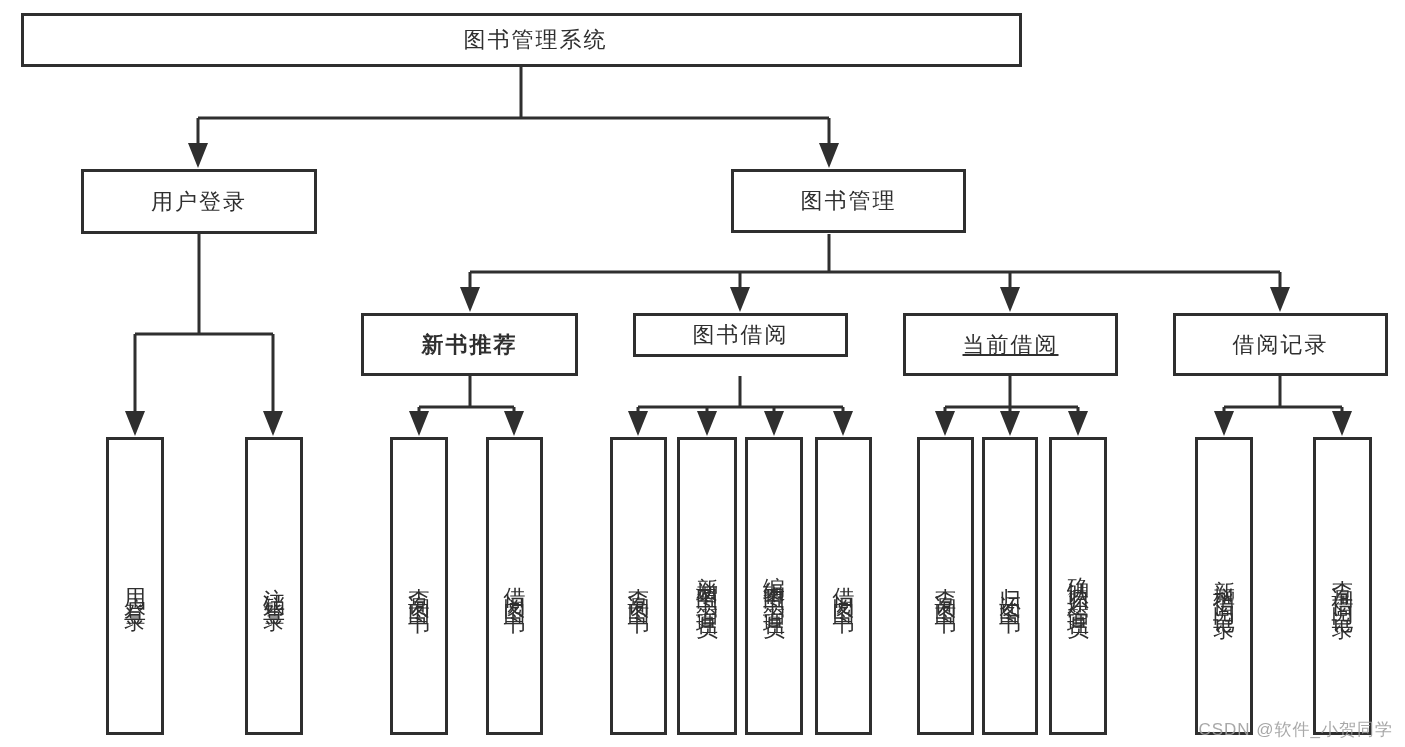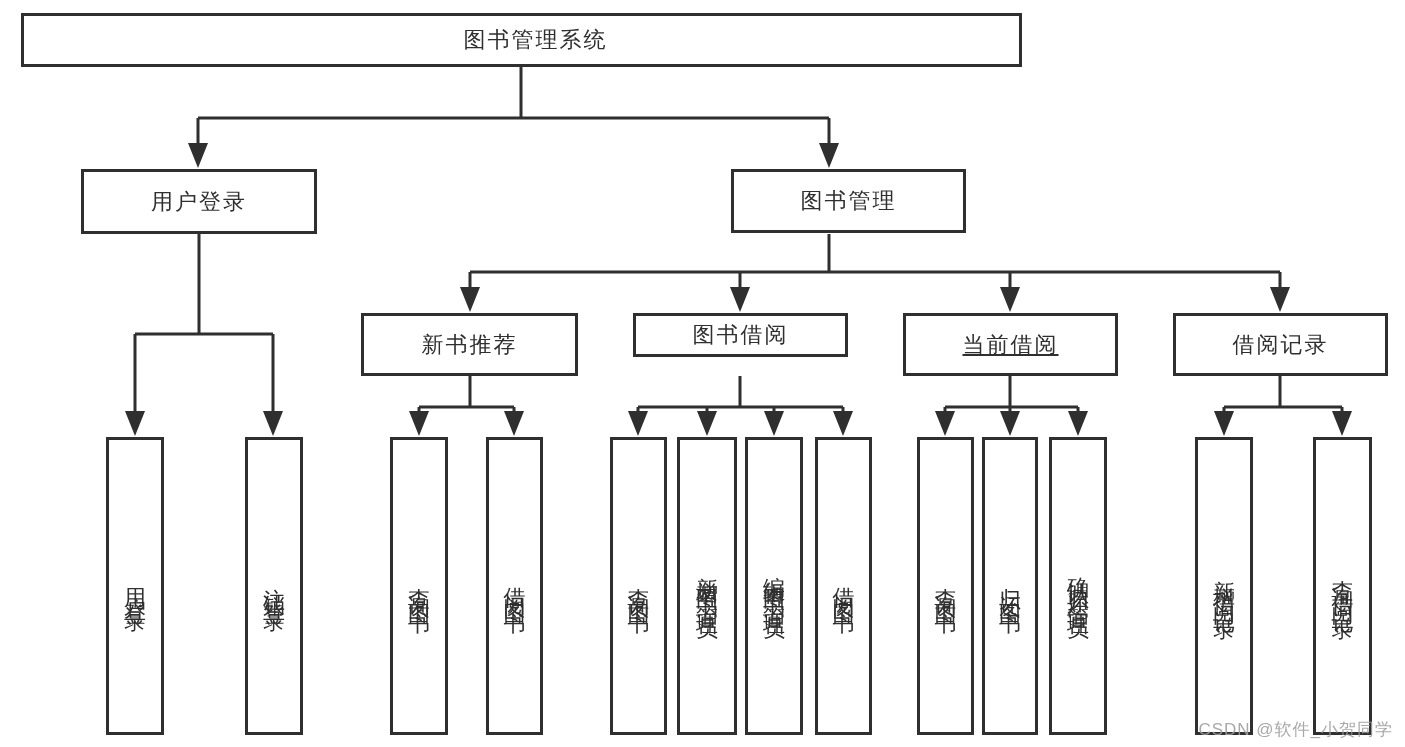--- a/index.html
+++ b/index.html
@@ -119,21 +119,21 @@
       <polygon points="1224,436 1214,411 1234,411"></polygon>
       <polygon points="1342,436 1332,411 1352,411"></polygon>
     </g>
   </svg>
 
   <div class="node" style="left:21px; top:13px; width:1001px; height:54px;padding-left:28px;">图书管理系统</div>
 
   <div class="node" style="left:81px; top:169px; width:236px; height:65px;">用户登录</div>
   <div class="node" style="left:712px; top:169px; width:235px; height:64px;margin-left:19px;">图书管理</div>
 
-  <div class="node" style="left:361px; top:313px; width:217px; height:63px;">新书推荐</div>
+  <div class="node" style="left:361px; top:313px; width:217px; height:63px;font-weight:bold;">新书推荐</div>
   <div class="node" style="left:633px; top:313px; width:215px; height:44px;">图书借阅</div>
   <div class="node" style="left:903px; top:313px; width:215px; height:63px;text-decoration:underline;">当前借阅</div>
   <div class="node" style="left:1173px; top:313px; width:215px; height:63px;">借阅记录</div>
 
   <div class="node leaf" style="left:106px; top:437px; width:58px; height:298px;">用户登录</div>
   <div class="node leaf" style="left:245px; top:437px; width:58px; height:298px;">注销登录</div>
 
   <div class="node leaf" style="left:390px; top:437px; width:58px; height:298px;">查询图书</div>
   <div class="node leaf" style="left:486px; top:437px; width:57px; height:298px;">借阅图书</div>
 

